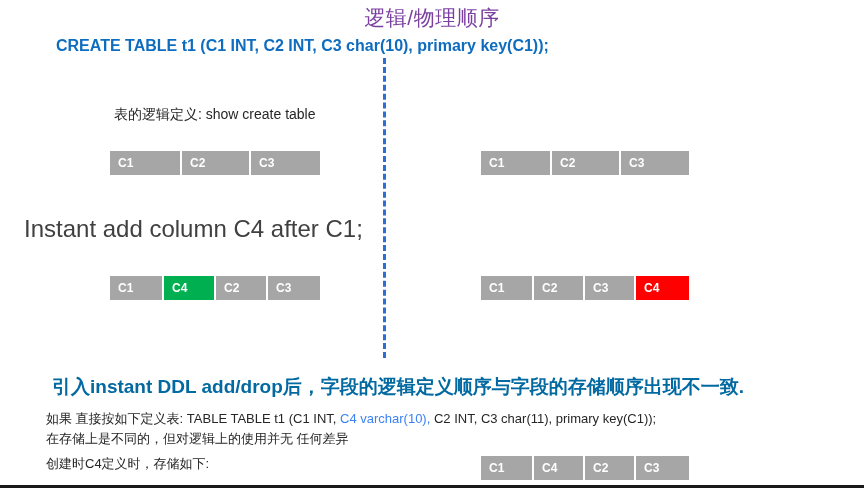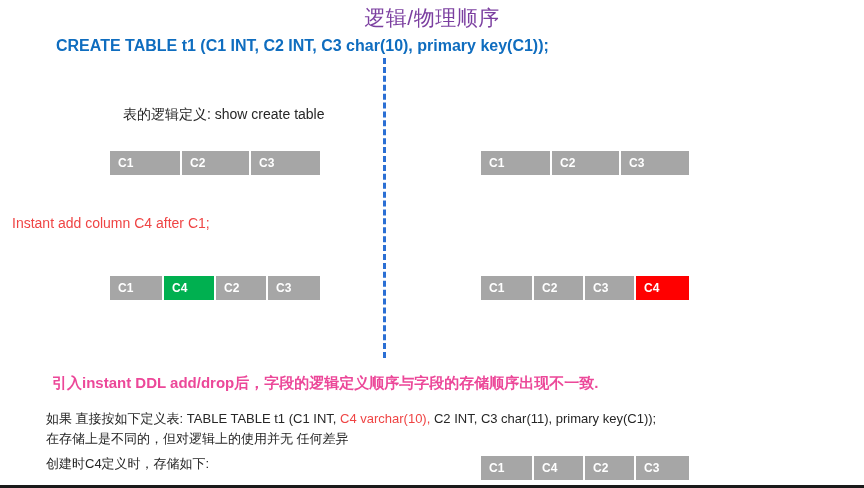--- a/index.html
+++ b/index.html
@@ -49,31 +49,30 @@
     width: 0;
     height: 300px;
     border-left: 3px dashed #2b6fd4;
   }
   
   .caption {
     position: absolute;
     font-size: 14px;
     color: #262626;
     white-space: nowrap;
-    margin-left: 9px;
   }
   .caption-left  { left: 114px; top: 106px; }
   .caption-right { left: 485px; top: 106px; }
   
   .instant-line {
     position: absolute;
-    left: 12px;
+    left: 24px;
     top: 215px;
-    font-size: 14px;
-    color: #ef4444;
+    font-size: 24px;
+    color: #404040;
     white-space: nowrap;
   }
   
   .strip {
     position: absolute;
     display: flex;
     height: 24px;
     background: #14532d;
   }
   .cell {
@@ -97,36 +96,36 @@
   .strip-storage-1  { left: 481px; top: 151px; }
   .strip-logical-2  { left: 110px; top: 276px; }
   .strip-storage-2  { left: 481px; top: 276px; }
   .strip-final      { left: 481px; top: 456px; }
 
   
   .red-note {
     position: absolute;
     left: 52px;
     top: 374px;
-    font-size: 15px;
+    font-size: 19px;
     font-weight: bold;
-    color: #ec4899;
+    color: #0369a1;
     white-space: nowrap;
   }
   
   .note {
     position: absolute;
     font-size: 13px;
     color: #262626;
     white-space: nowrap;
   }
   .note-1 { left: 46px; top: 410px; }
   .note-2 { left: 46px; top: 430px; text-align: center; }
   .note-3 { left: 46px; top: 455px; }
-  .note .hl { color: #ef4444; }
+  .note .hl { color: #3b82f6; }
   
   .bottom-rule {
     position: absolute;
     left: 0;
     top: 485px;
     width: 864px;
     height: 3px;
     background: #1a1a1a;
   }
 </style>

